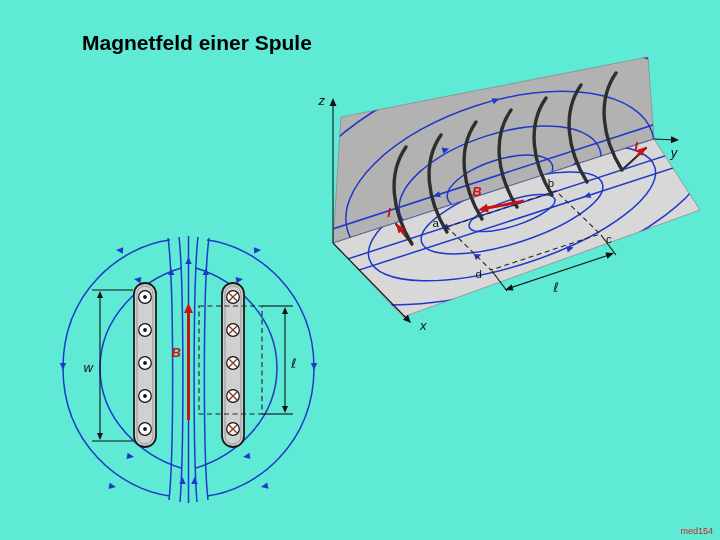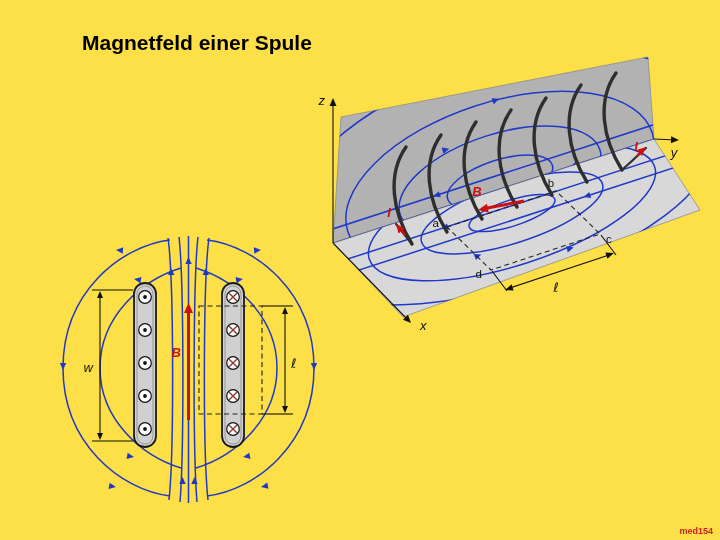--- a/index.html
+++ b/index.html
@@ -1,19 +1,19 @@
 <!DOCTYPE html>
 <html><head>
 <meta charset="utf-8">
 <style>
   html,body{margin:0;padding:0;background:#fff;}
-  .slide{position:relative;width:720px;height:540px;background:#fde047;overflow:hidden;
+  .slide{position:relative;width:720px;height:540px;background:#5eead4;overflow:hidden;
          font-family:"Liberation Sans",sans-serif;}
   .page-title{position:absolute;left:82px;top:31px;font-size:21px;font-weight:bold;color:#000;}
-  .footer{position:absolute;right:7px;bottom:4px;font-size:9px;color:#cc2222;font-weight:bold;}
+  .footer{position:absolute;right:7px;bottom:4px;font-size:9px;color:#cc2222;}
   svg{position:absolute;left:0;top:0;}
   svg text{font-family:"Liberation Sans",sans-serif;}
   .it{font-style:italic;}
   .lbl{font-size:13px;fill:#111;}
   .corner{font-size:11.5px;fill:#111;}
   .redlbl{fill:#cc1111;font-weight:bold;font-style:italic;font-size:13px;}
   .ell{font-family:"DejaVu Sans",sans-serif;font-style:italic;font-size:13px;fill:#111;}
   .fl{fill:none;stroke:#2038c8;stroke-width:1.5;}
   .flh{fill:#2038c8;stroke:none;}
   .wind{fill:none;stroke:#2e2e2e;stroke-width:3.4;stroke-linecap:round;}

